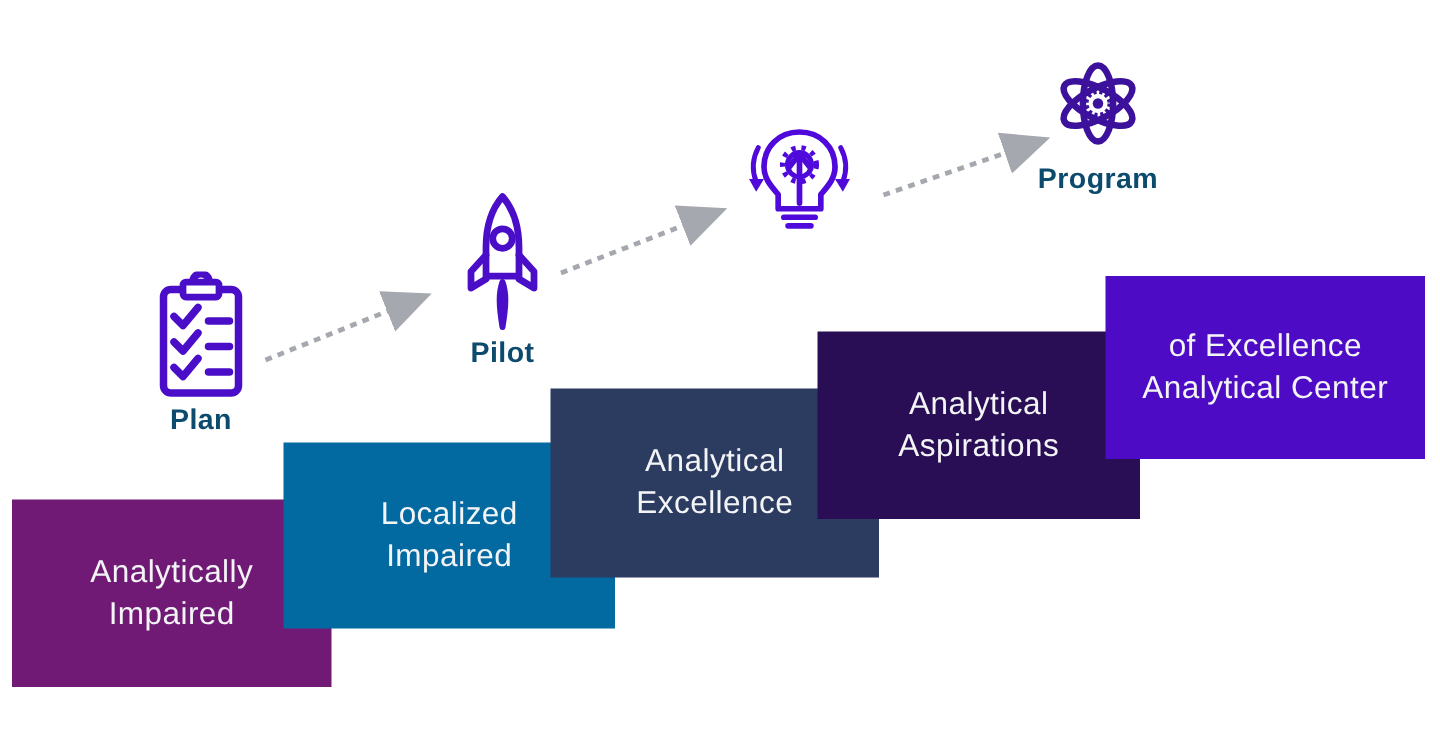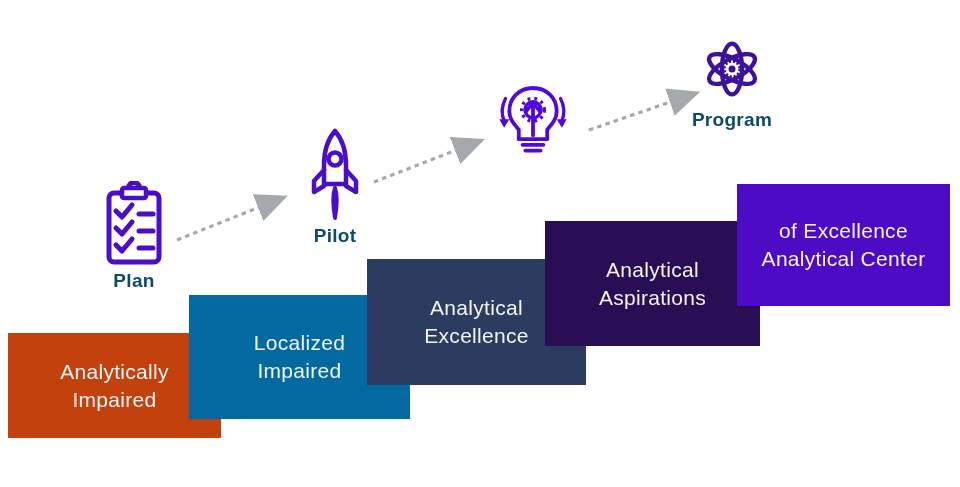--- a/index.html
+++ b/index.html
@@ -95,21 +95,21 @@
         <ellipse cx="40" cy="40" rx="11.5" ry="29"></ellipse>
         <ellipse cx="40" cy="40" rx="11.5" ry="29" transform="rotate(62 40 40)"></ellipse>
         <ellipse cx="40" cy="40" rx="11.5" ry="29" transform="rotate(-62 40 40)"></ellipse>
         <circle cx="40" cy="40" r="9" stroke-width="3.5" stroke-dasharray="2.6 2.2"></circle>
       </g>
       <circle cx="40" cy="40" r="4" fill="currentColor"></circle>
     </svg>
     <span class="step-label">Program</span>
   </div>
 
-  <div class="stage" style="left: 8px; top: 333px; width: 213px; height: 105px; z-index: 1; background-color: #c2410c;">
+  <div class="stage" style="left: 8px; top: 333px; width: 213px; height: 125px; z-index: 1; background-color: #701a75;">
     <span>Analytically</span>
     <span>Impaired</span>
   </div>
 
   <div class="stage" style="left: 189px; top: 295px; width: 221px; height: 124px; z-index: 2; background-color: #0369a1;">
     <span>Localized</span>
     <span>Impaired</span>
   </div>
 
   <div class="stage" style="left: 367px; top: 259px; width: 219px; height: 126px; z-index: 3; background-color: rgb(44, 59, 96);">

